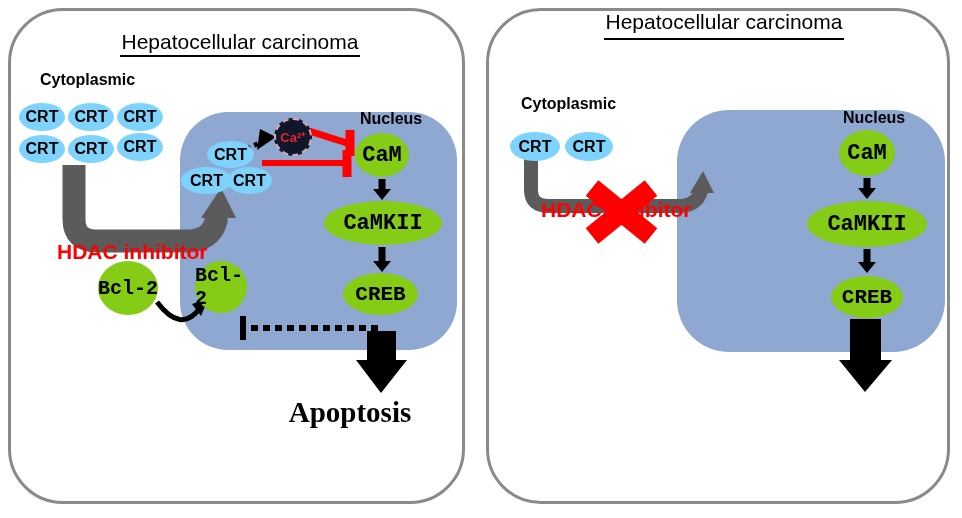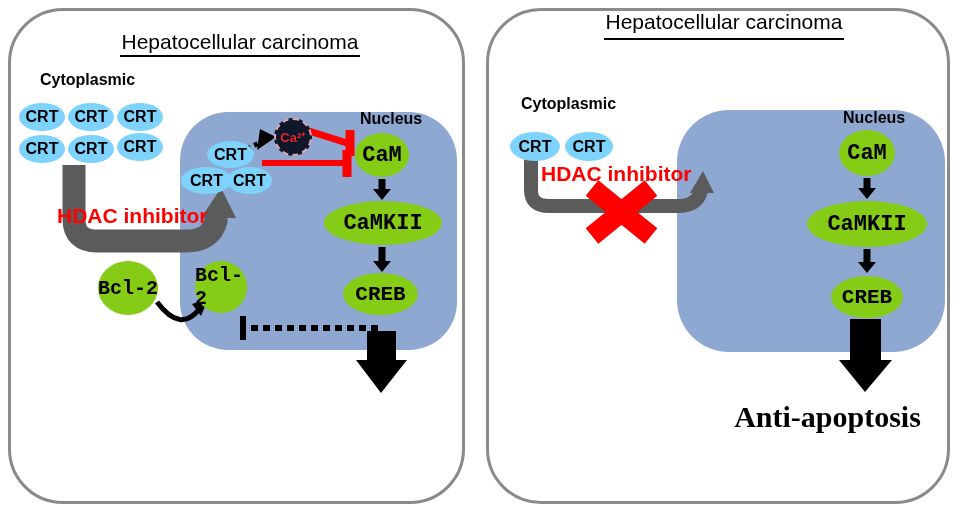--- a/index.html
+++ b/index.html
@@ -14,21 +14,21 @@
   #nucleus-right{left:677px;top:110px;width:268px;height:242px;border-radius:52px;}
   svg#overlay{position:absolute;left:0;top:0;z-index:5;pointer-events:none;}
   .lbl{position:absolute;font-weight:bold;color:#000;white-space:nowrap;z-index:10;}
   .title{font-size:21px;text-align:center;z-index:10;position:absolute;}
   .title .u{display:inline-block;border-bottom:2px solid #000;padding:0 2px 1px 2px;}
   .small-h{font-size:16px;}
   .oval{position:absolute;display:flex;align-items:center;justify-content:center;
         border-radius:50%;font-weight:bold;z-index:10;}
   .crt{background:#7dd3fc;font-size:16px;color:#000;}
   .prot{background:#84cc16;color:#000;font-family:Liberation Mono, monospace;}
-  .hdac{position:absolute;color:#ff0000;font-weight:bold;font-size:21px;z-index:12;white-space:nowrap;}
+  .hdac{position:absolute;color:#ff0000;font-weight:bold;font-size:21px;z-index:12;white-space:nowrap;margin-top:36px;}
   #calcium{position:absolute;left:274px;top:118px;width:34px;height:34px;border-radius:50%;
            background:#0f172a;border:2px dashed #dfa4ac;display:flex;align-items:center;
            justify-content:center;color:#e8242c;font-weight:bold;font-size:13px;z-index:11;}
   .outcome{position:absolute;text-align:center;font-family:"Liberation Serif",serif;
            font-weight:bold;color:#000;z-index:10;}
   #outcome-left{left:225px;top:396px;width:250px;font-size:29px;line-height:33px;}
   #outcome-right{left:700px;top:400px;width:255px;font-size:30px;line-height:34px;}
 </style>
 </head>
 <body>
@@ -127,34 +127,34 @@
 <div id="calcium">Ca²⁺</div>
 
 <div class="oval prot" style="left:355px;top:133px;width:54px;height:44px;font-size:22px;">CaM</div>
 <div class="oval prot" style="left:324px;top:201px;width:118px;height:44px;font-size:22px;">CaMKII</div>
 <div class="oval prot" style="left:343px;top:273px;width:75px;height:42px;font-size:21px;">CREB</div>
 
 <div class="oval prot" style="left:98px;top:261px;width:60px;height:54px;font-size:20px;">Bcl-2</div>
 <div class="oval prot" style="left:195px;top:261px;width:52px;height:52px;font-size:20px;">Bcl-2</div>
 
 <div class="outcome" id="outcome-left">
+  <div>Apoptosis</div>
 </div>
 
 <div class="title" style="left:578px;top:7px;width:292px;line-height:30px;">
   <div><span class="u">Hepatocellular carcinoma</span></div>
 </div>
 
 <div class="lbl small-h" style="left:521px;top:95px;">Cytoplasmic</div>
 
 <div class="oval crt" style="left:510px;top:132px;width:50px;height:29px;">CRT</div>
 <div class="oval crt" style="left:565px;top:132px;width:48px;height:29px;">CRT</div>
 
 <div class="hdac" style="left:541px;top:162px;">HDAC inhibitor</div>
 
 <div class="lbl small-h" style="left:843px;top:109px;">Nucleus</div>
 
 <div class="oval prot" style="left:839px;top:130px;width:56px;height:46px;font-size:22px;">CaM</div>
 <div class="oval prot" style="left:807px;top:201px;width:120px;height:46px;font-size:22px;">CaMKII</div>
 <div class="oval prot" style="left:831px;top:276px;width:72px;height:42px;font-size:21px;">CREB</div>
 
 <div class="outcome" id="outcome-right">
-  <div>Anti-apoptosis</div>
 </div>
 
 </body></html>

